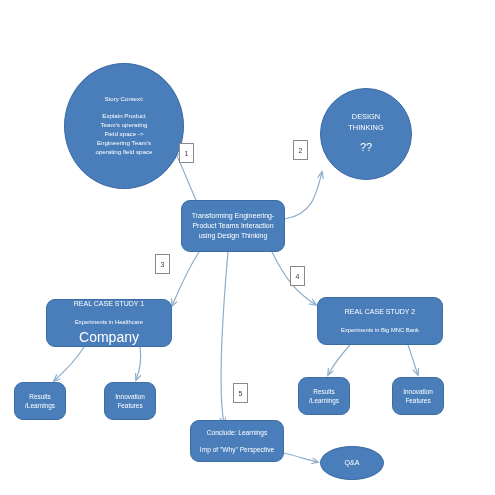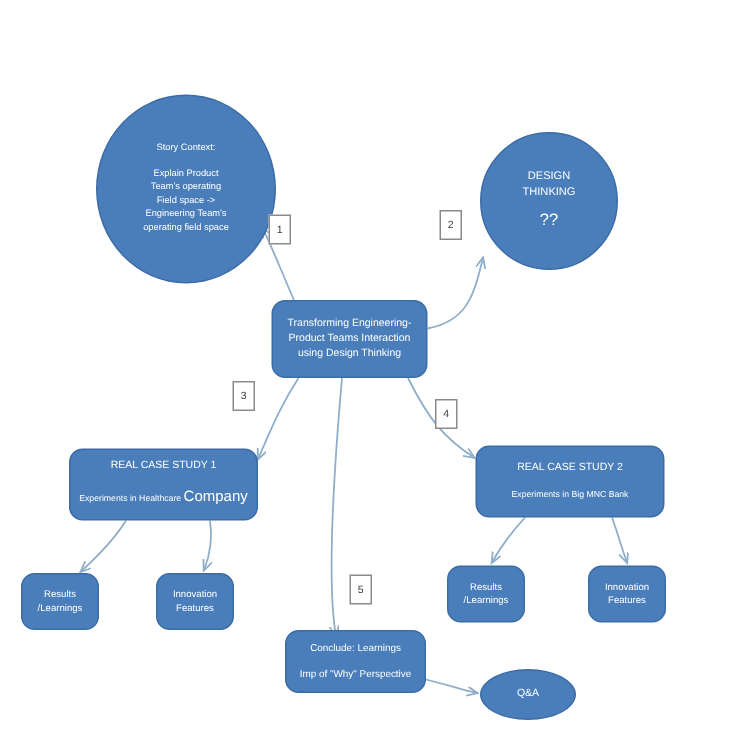--- a/index.html
+++ b/index.html
@@ -83,21 +83,21 @@
   #case-study-2-node {
     left: 317px; top: 297px;
     width: 126px; height: 48px;
     font-size: 7px;
   }
   #case-study-1-node .sub, #case-study-2-node .sub {
     font-size: 5.8px;
     margin-top: 9px;
   }
   #case-study-1-node .sub .emph {
-    font-size: 10px;
+    font-size: 14px;
   }
   .leaf {
     width: 52px; height: 38px;
     font-size: 6.4px;
   }
   #results-left-node  { left: 14px;  top: 382px; }
   #innovation-left-node { left: 104px; top: 382px; }
   #results-right-node { left: 298px; top: 377px; }
   #innovation-right-node { left: 392px; top: 377px; }
 

